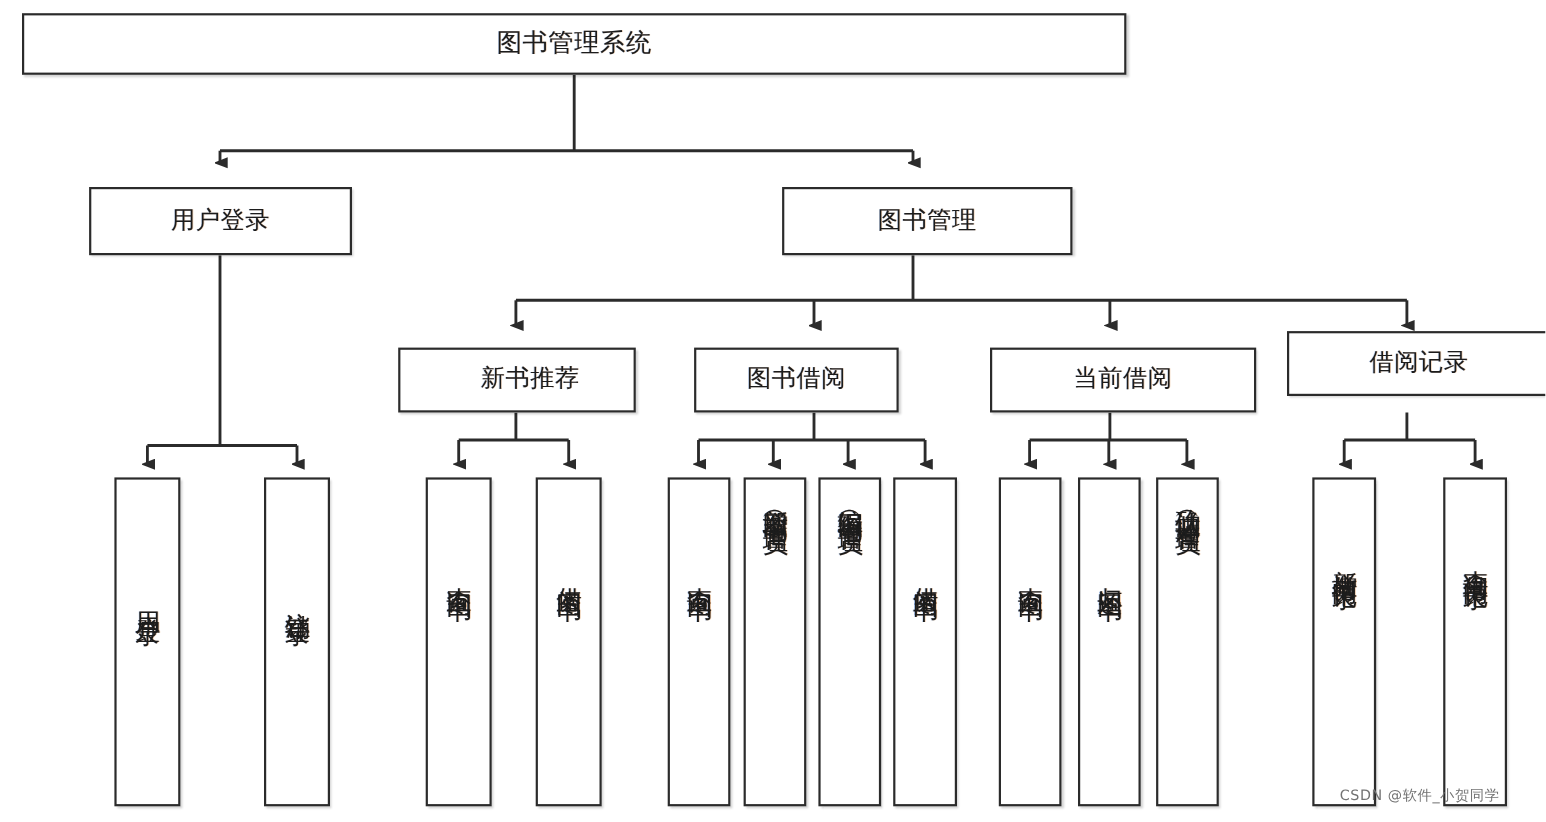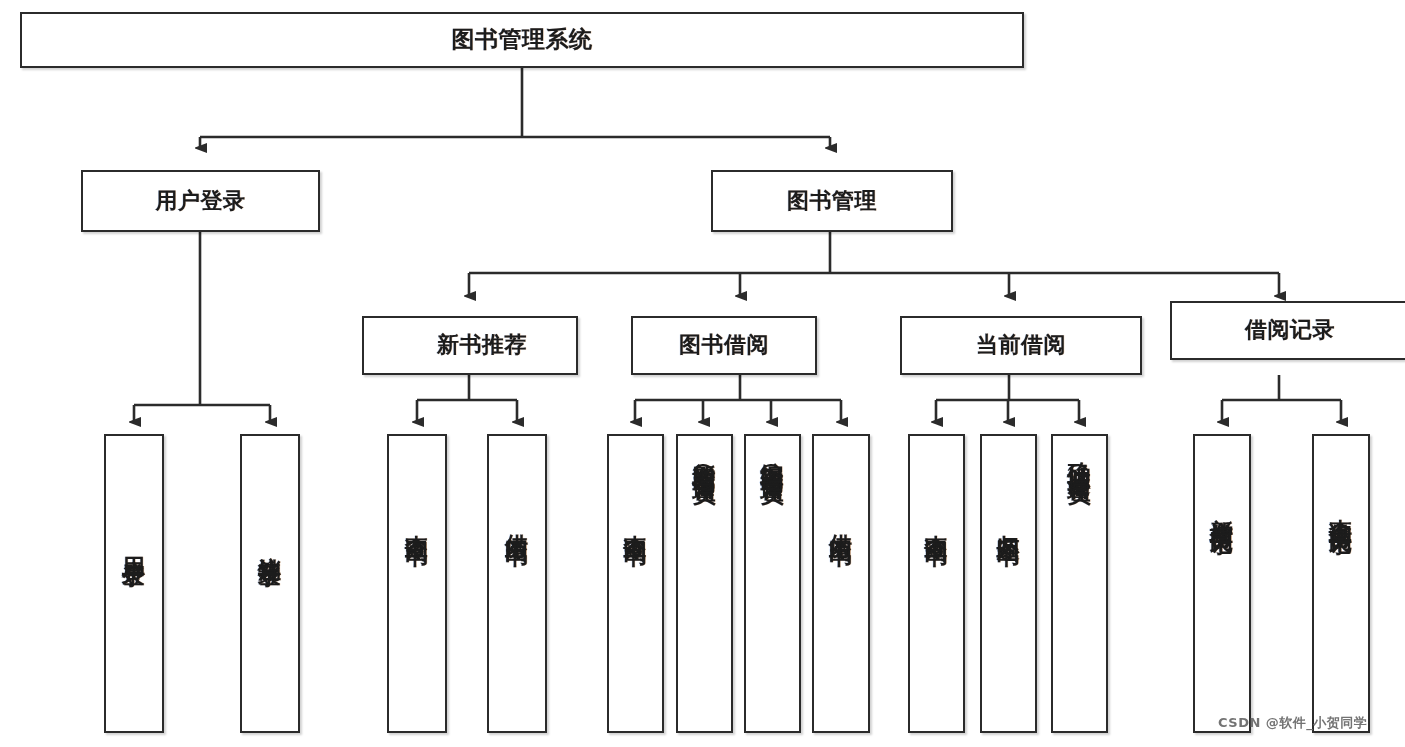--- a/index.html
+++ b/index.html
@@ -10,21 +10,20 @@
   }
   body {
     font-family: "DejaVu Sans", "Liberation Sans", sans-serif;
   }
   #diagram-root {
     position: relative;
     width: 1405px;
     height: 747px;
     background: #ffffff;
     overflow: hidden;
-    font-weight: bold;
   }
   #edges-layer {
     position: absolute;
     left: 0;
     top: 0;
     width: 1405px;
     height: 747px;
     pointer-events: none;
   }
   .node {
@@ -140,21 +139,21 @@
     </g>
   </svg>
 
   <div class="node horizontal root" style="left:20px; top:12px; width:1004px; height:56px;">
     <span class="node-label">图书管理系统</span>
   </div>
 
   <div class="node horizontal" style="left:81px; top:170px; width:239px; height:62px;">
     <span class="node-label">用户登录</span>
   </div>
-  <div class="node horizontal" style="left:711px; top:170px; width:242px; height:62px;">
+  <div class="node horizontal" style="left:711px; top:170px; width:264px; height:62px;">
     <span class="node-label">图书管理</span>
   </div>
 
   <div class="node horizontal" style="left:362px; top:316px; width:216px; height:59px;padding-left:24px;">
     <span class="node-label">新书推荐</span>
   </div>
   <div class="node horizontal" style="left:631px; top:316px; width:186px; height:59px;">
     <span class="node-label">图书借阅</span>
   </div>
   <div class="node horizontal" style="left:900px; top:316px; width:242px; height:59px;">

